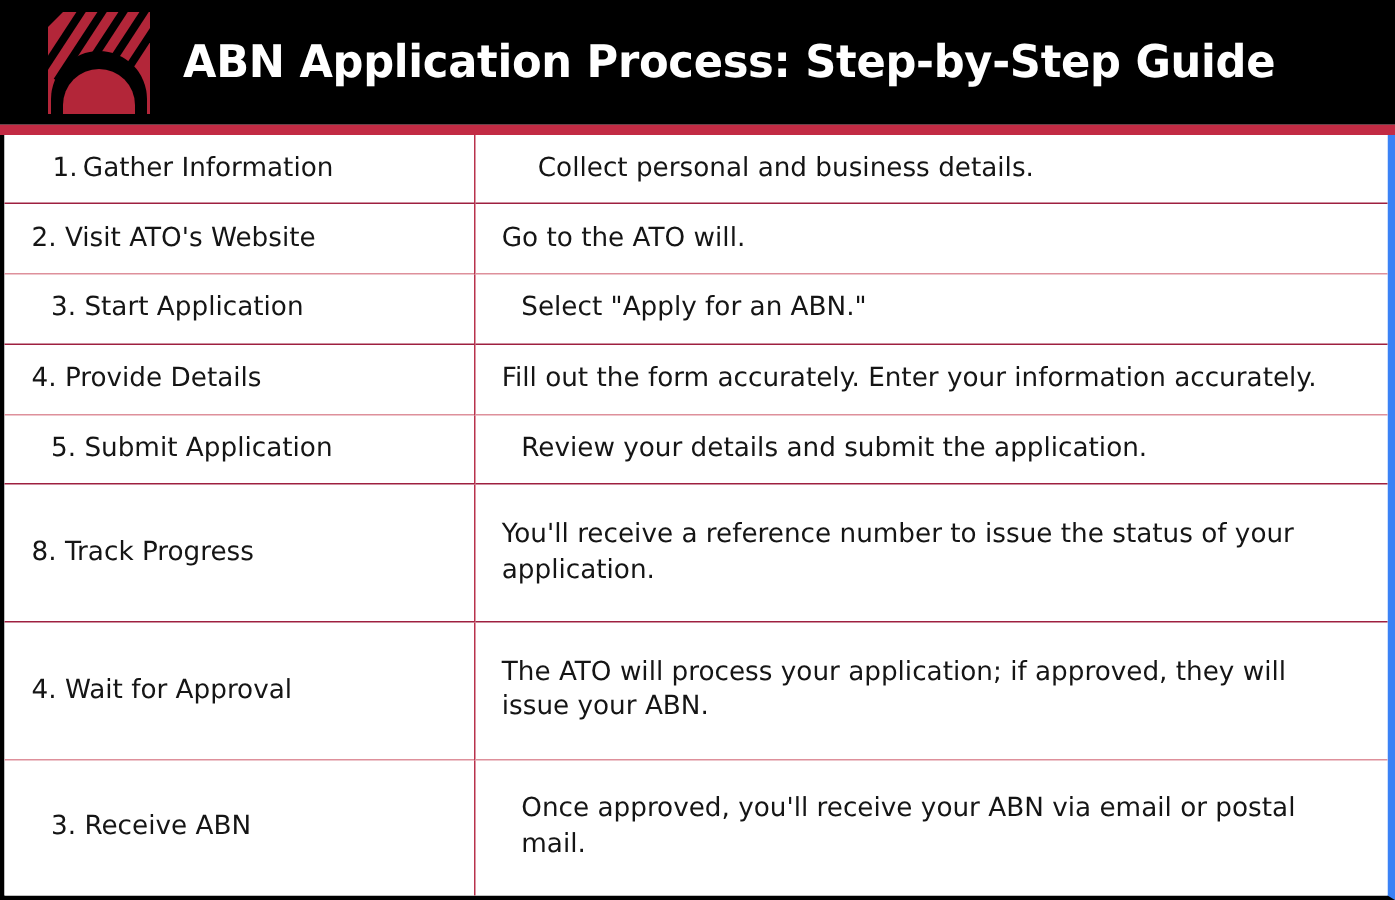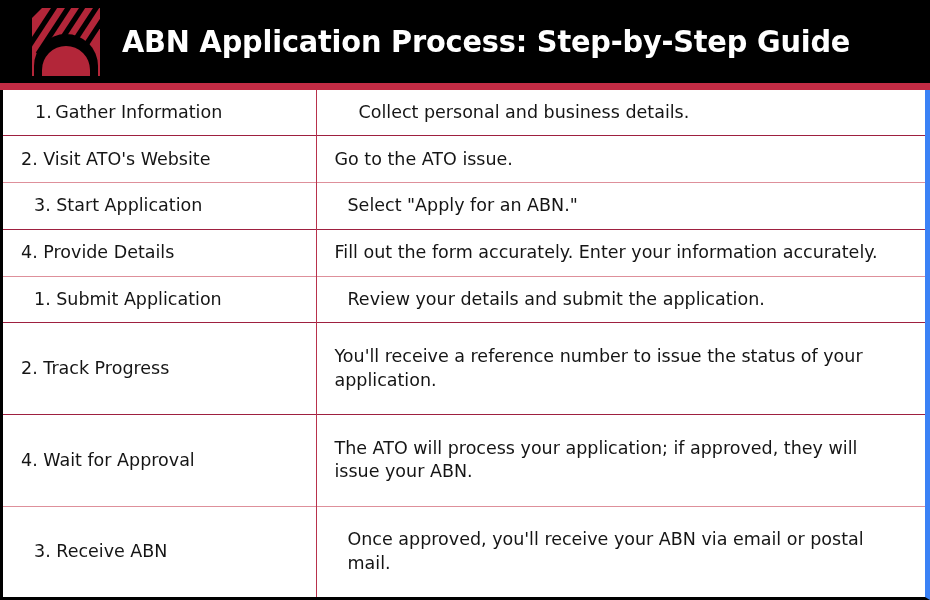--- a/index.html
+++ b/index.html
@@ -145,40 +145,40 @@
         </colgroup>
       <tbody>
 
         <tr class="first">
           <td class="step-name">1. Gather Information</td>
           <td class="step-desc">Collect personal and business details.</td>
         </tr>
 
         <tr class="sep-dark">
           <td class="step-name">2. Visit ATO's Website</td>
-          <td class="step-desc"> Go to the ATO issue.</td>
+          <td class="step-desc"> Go to the ATO will.</td>
         </tr>
 
         <tr class="sep-light">
           <td class="step-name">3. Start Application</td>
           <td class="step-desc">Select "Apply for an ABN."</td>
         </tr>
 
         <tr class="sep-dark">
           <td class="step-name">4. Provide Details</td>
           <td class="step-desc">Fill out the form accurately. Enter your information accurately.</td>
         </tr>
 
         <tr class="sep-light">
-          <td class="step-name">1. Submit Application</td>
+          <td class="step-name">5. Submit Application</td>
           <td class="step-desc">Review your details and submit the application.</td>
         </tr>
 
         <tr class="sep-dark">
-          <td class="step-name">2. Track Progress</td>
+          <td class="step-name">8. Track Progress</td>
           <td class="step-desc">You'll receive a reference number to issue the status of your application.</td>
         </tr>
 
         <tr class="sep-dark">
           <td class="step-name">4. Wait for Approval</td>
           <td class="step-desc">The ATO will process your application; if approved, they will issue your ABN.</td>
         </tr>
 
         <tr class="sep-light">
           <td class="step-name">3. Receive ABN</td>

